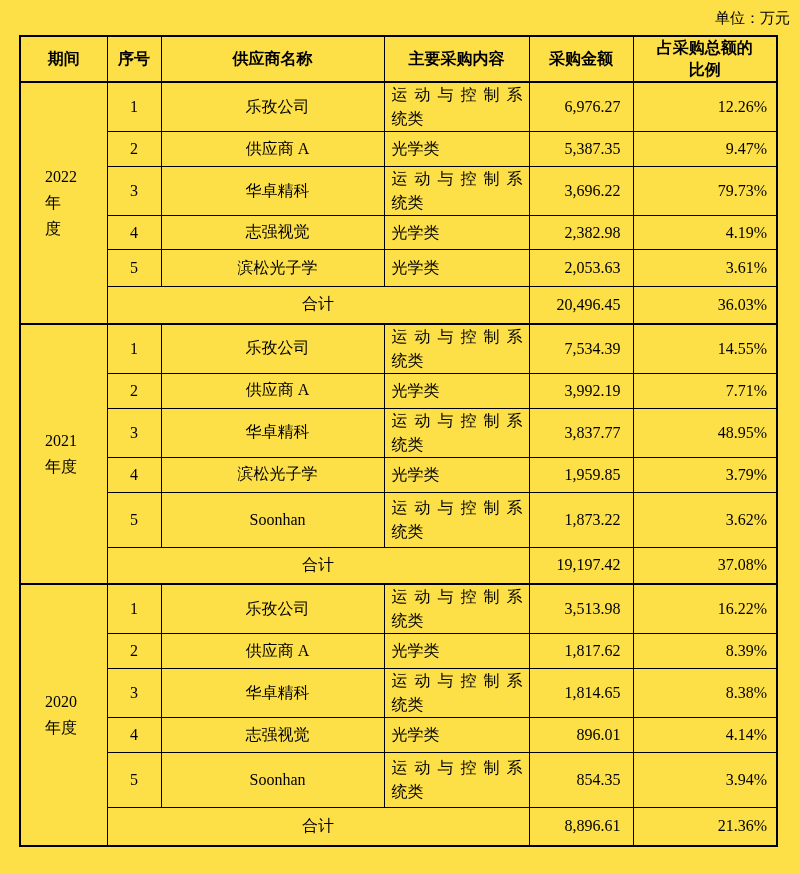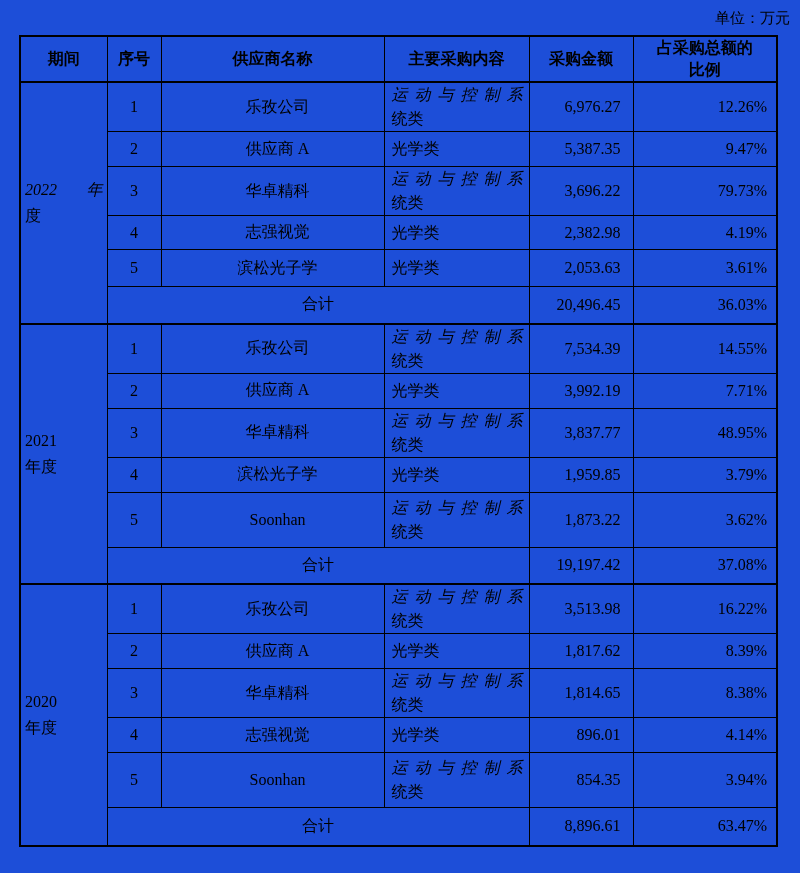--- a/index.html
+++ b/index.html
@@ -9,21 +9,21 @@
     width: 800px;
   }
   body {
     font-family: "Liberation Serif", "DejaVu Serif", serif;
     color: #000000;
     font-size: 16px;
   }
   .page {
     width: 800px;
     height: 873px;
-    background: #1d4ed8;
+    background: #fde047;
     overflow: hidden;
     box-sizing: border-box;
   }
   .unit-row {
     margin: 8px 10px 7px 0;
     text-align: right;
     font-size: 15px;
     height: 20px;
     line-height: 20px;
   }
@@ -44,37 +44,37 @@
   tr.header-row th {
     font-weight: 700;
     text-align: center;
     border-bottom: 2px solid #000000;
     white-space: pre-line;
     line-height: 22px;
   }
   tr.section-start td { border-top: 2.5px solid #000000; }
   td.period {
     text-align: left;
-    padding: 0 4px;
+    padding: 0 24px;
     line-height: 26px;
     white-space: pre-line;
   }
   td.no { text-align: center; }
   td.supplier { text-align: center; padding-left: 10px; }
   td.content {
     text-align: left;
     padding: 0 6px 0 7px;
     line-height: 24px;
     white-space: pre-line;
   }
   td.amount { text-align: right; padding-right: 12px; margin-top: 37px; }
   td.pct { text-align: right; padding-right: 9px; }
   tr.total-row td { font-weight: 400; }
   td.total-label { text-align: center; }
-  .jline { text-align: justify; text-align-last: justify; font-style: italic; }
+  .jline { text-align: justify; text-align-last: justify; }
   tr.h53 { height: 40px; }
   tr.h48 { height: 48px; }
   tr.h49 { height: 49px; }
   tr.h35 { height: 35px; }
   tr.h34 { height: 34px; }
   tr.h37 { height: 37px; }
   tr.h38 { height: 38px; }
   tr.h55 { height: 55px; }
 </style>
 </head>
@@ -223,18 +223,18 @@
     <tr class="h55">
       <td class="no">5</td>
       <td class="supplier">Soonhan</td>
       <td class="content"><div class="jline">运动与控制系</div><div>统类</div></td>
       <td class="amount">854.35</td>
       <td class="pct">3.94%</td>
     </tr>
     <tr class="total-row h38">
       <td class="total-label" colspan="3">合计</td>
       <td class="amount">8,896.61</td>
-      <td class="pct">63.47%</td>
+      <td class="pct">21.36%</td>
     </tr>
 
   </tbody>
     </table>
 </div>
 
 </body></html>

